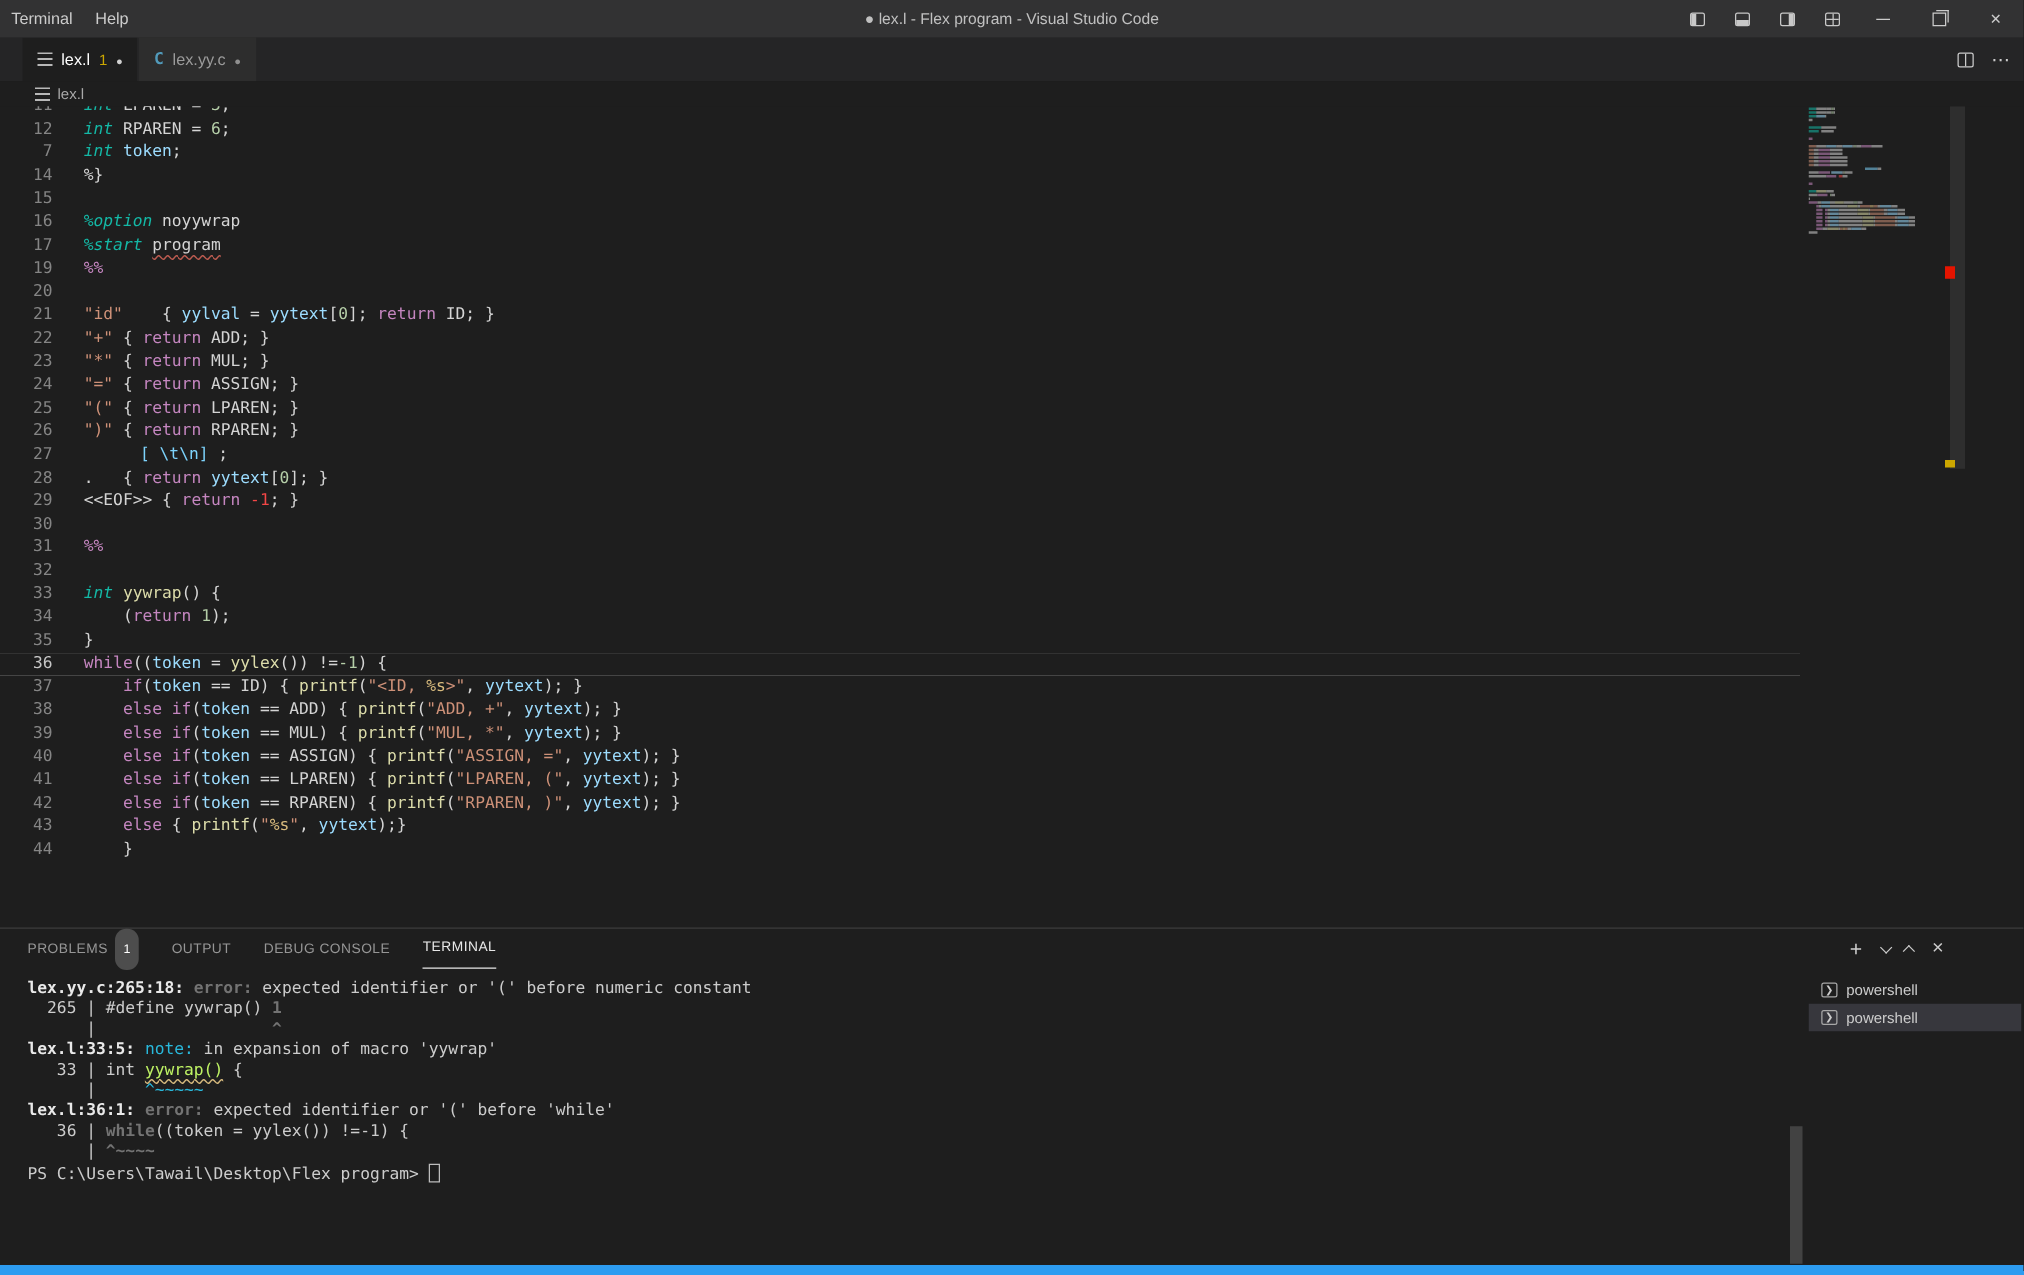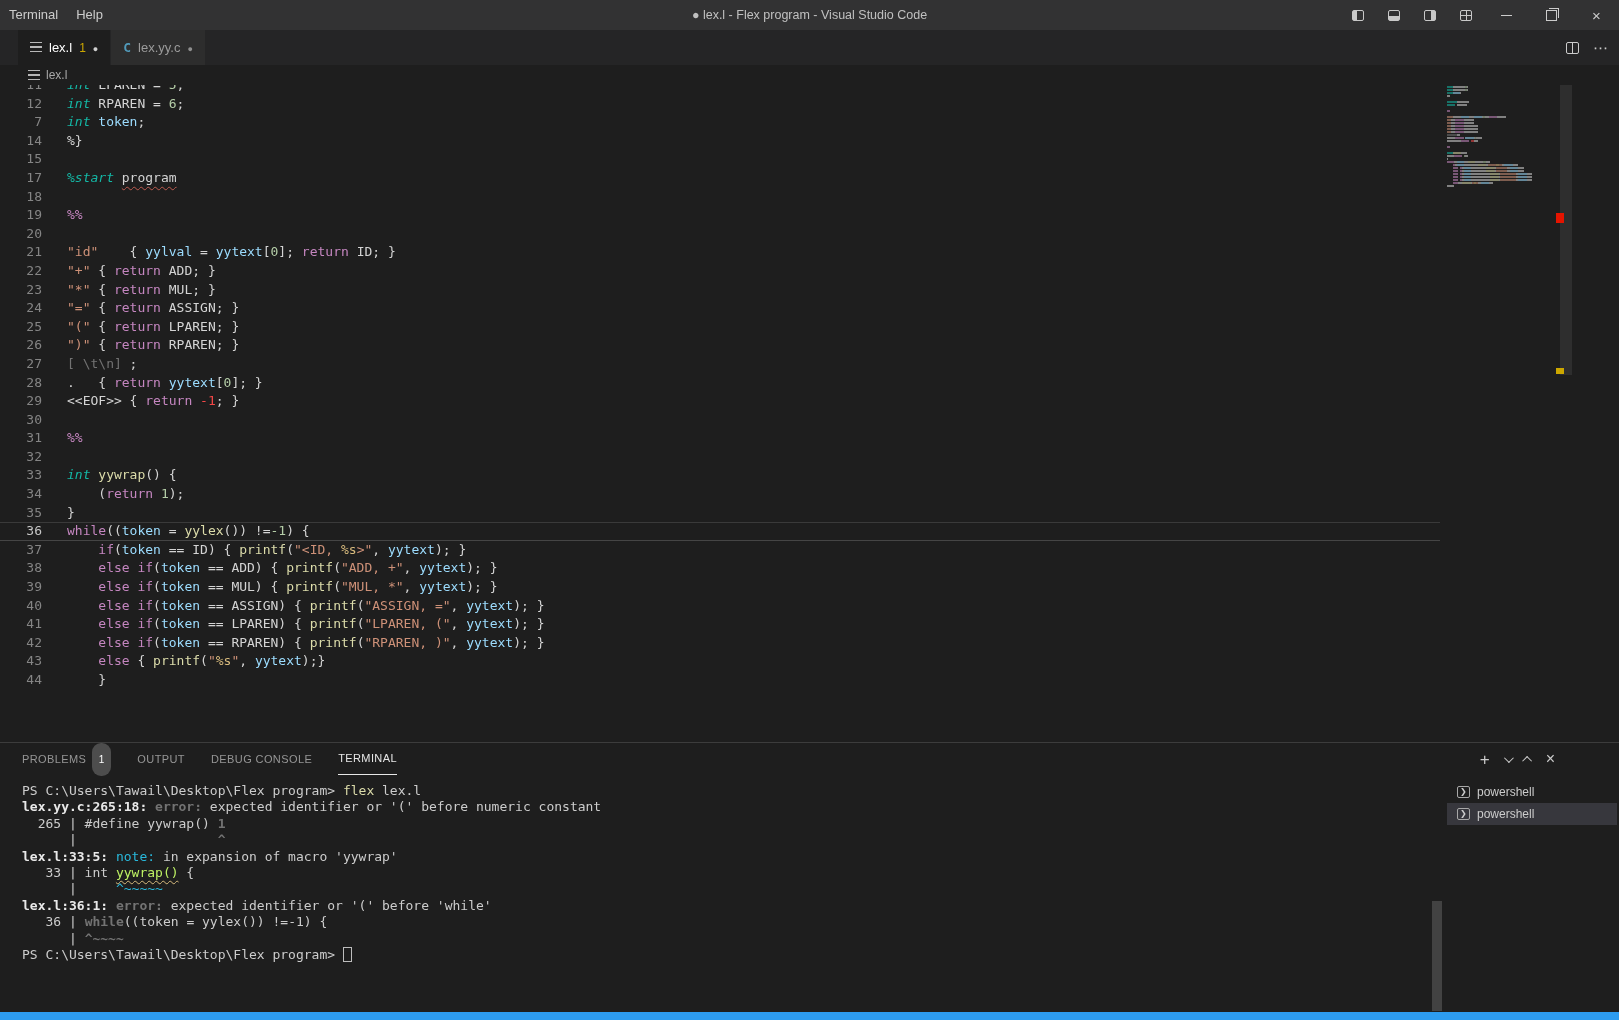--- a/index.html
+++ b/index.html
@@ -46,21 +46,21 @@
 
   
   .editor{position:absolute;top:85px;left:0;width:100%;height:657px;overflow:hidden;background:#1e1e1e;}
   .editor-lines{width:1440px;margin-top:-9px;font-family:"DejaVu Sans Mono",monospace;font-size:13px;}
   .code-line{height:18.6px;line-height:18.6px;white-space:pre;}
   .code-line.current{box-shadow:inset 0 -1px 0 #454545, inset 0 1px 0 #3a3a3a;}
   .ln{display:inline-block;width:42px;text-align:right;color:#858585;margin-right:25px;}
   .code-line.current .ln{color:#c6c6c6;}
 
   .tk-kw{color:#14b8a6;font-style:italic;} .tk-ctl{color:#c586c0;} .tk-str{color:#ce9178;} .tk-fn{color:#dcdcaa;}
-  .tk-var{color:#9cdcfe;} .tk-num{color:#b5cea8;} .tk-re{color:#737373;} .tk-esc{color:#d7ba7d;}
+  .tk-var{color:#9cdcfe;} .tk-num{color:#b5cea8;} .tk-re{color:#7dd3fc;margin-left:45px;} .tk-esc{color:#d7ba7d;}
   .tk-pln{color:#d4d4d4;} .tk-red{color:#f44747;}
   .tk-sq{color:#d4d4d4;text-decoration:underline wavy #bd5b50;text-decoration-thickness:1px;text-underline-offset:4px;}
 
   
   .minimap{position:absolute;left:1447px;top:1px;width:108px;}
   .mm-row{height:3px;line-height:0;white-space:nowrap;font-size:0;}
   .mm-seg{display:inline-block;height:2px;background:currentColor;opacity:.55;vertical-align:top;}
   .ed-scroll{position:absolute;left:1560px;top:0;width:12px;height:290px;background:rgba(121,121,121,0.18);}
   .marker-error{position:absolute;left:1556px;top:128px;width:8px;height:10px;background:#e51400;}
   .marker-warn{position:absolute;left:1556px;top:283px;width:8px;height:6px;background:#cca700;}
@@ -151,22 +151,22 @@
     <span>lex.l</span>
   </div>
 
   <div class="editor">
     <div class="editor-lines">
         <div class="code-line"><span class="ln">11</span><span class="tk-kw">int </span><span class="tk-pln">LPAREN</span><span class="tk-pln"> = </span><span class="tk-num">5</span><span class="tk-pln">;</span></div>
         <div class="code-line"><span class="ln">12</span><span class="tk-kw">int </span><span class="tk-pln">RPAREN</span><span class="tk-pln"> = </span><span class="tk-num">6</span><span class="tk-pln">;</span></div>
         <div class="code-line"><span class="ln">7</span><span class="tk-kw">int </span><span class="tk-var">token</span><span class="tk-pln">;</span></div>
         <div class="code-line"><span class="ln">14</span><span class="tk-pln">%}</span></div>
         <div class="code-line"><span class="ln">15</span></div>
+        <div class="code-line"><span class="ln">16</span><span class="tk-kw">%option</span><span class="tk-pln"> noyywrap</span></div>
         <div class="code-line"><span class="ln">17</span><span class="tk-kw">%start</span><span class="tk-pln"> </span><span class="tk-sq">program</span></div>
-        <div class="code-line"><span class="ln">18</span></div>
         <div class="code-line"><span class="ln">19</span><span class="tk-ctl">%%</span></div>
         <div class="code-line"><span class="ln">20</span></div>
         <div class="code-line"><span class="ln">21</span><span class="tk-str">"id"</span><span class="tk-pln">    { </span><span class="tk-var">yylval</span><span class="tk-pln"> = </span><span class="tk-var">yytext</span><span class="tk-pln">[</span><span class="tk-num">0</span><span class="tk-pln">]; </span><span class="tk-ctl">return</span><span class="tk-pln"> ID; }</span></div>
         <div class="code-line"><span class="ln">22</span><span class="tk-str">"+"</span><span class="tk-pln"> { </span><span class="tk-ctl">return</span><span class="tk-pln"> ADD; }</span></div>
         <div class="code-line"><span class="ln">23</span><span class="tk-str">"*"</span><span class="tk-pln"> { </span><span class="tk-ctl">return</span><span class="tk-pln"> MUL; }</span></div>
         <div class="code-line"><span class="ln">24</span><span class="tk-str">"="</span><span class="tk-pln"> { </span><span class="tk-ctl">return</span><span class="tk-pln"> ASSIGN; }</span></div>
         <div class="code-line"><span class="ln">25</span><span class="tk-str">"("</span><span class="tk-pln"> { </span><span class="tk-ctl">return</span><span class="tk-pln"> LPAREN; }</span></div>
         <div class="code-line"><span class="ln">26</span><span class="tk-str">")"</span><span class="tk-pln"> { </span><span class="tk-ctl">return</span><span class="tk-pln"> RPAREN; }</span></div>
         <div class="code-line"><span class="ln">27</span><span class="tk-re">[ \t\n]</span><span class="tk-pln"> ;</span></div>
         <div class="code-line"><span class="ln">28</span><span class="tk-pln">.   { </span><span class="tk-ctl">return</span><span class="tk-pln"> </span><span class="tk-var">yytext</span><span class="tk-pln">[</span><span class="tk-num">0</span><span class="tk-pln">]; }</span></div>
@@ -244,21 +244,20 @@
         <span>TERMINAL</span>
       </div>
       <div class="panel-actions">
         <span class="plus-ico">+</span>
         <span class="chev down"></span>
         <span class="chev up"></span>
         <span class="x-ico">×</span>
       </div>
     </div>
     <div class="terminal">
-        <div class="term-line"><span class="tk-t">PS C:\Users\Tawail\Desktop\Flex program&gt; </span><span class="tk-y">flex</span><span class="tk-t"> lex.l</span></div>
         <div class="term-line"><span class="tk-b">lex.yy.c:265:18:</span><span class="tk-t"> </span><span class="tk-r">error:</span><span class="tk-t"> expected identifier or '(' before numeric constant</span></div>
         <div class="term-line"><span class="tk-t">  265 | #define yywrap() </span><span class="tk-r">1</span></div>
         <div class="term-line"><span class="tk-t">      |                  </span><span class="tk-r">^</span></div>
         <div class="term-line"><span class="tk-b">lex.l:33:5:</span><span class="tk-t"> </span><span class="tk-c">note:</span><span class="tk-t"> in expansion of macro 'yywrap'</span></div>
         <div class="term-line"><span class="tk-t">   33 | int </span><span class="tk-cu">yywrap()</span><span class="tk-t"> {</span></div>
         <div class="term-line"><span class="tk-t">      |     </span><span class="tk-c">^~~~~~</span></div>
         <div class="term-line"><span class="tk-b">lex.l:36:1:</span><span class="tk-t"> </span><span class="tk-r">error:</span><span class="tk-t"> expected identifier or '(' before 'while'</span></div>
         <div class="term-line"><span class="tk-t">   36 | </span><span class="tk-r">while</span><span class="tk-t">((token = yylex()) !=-1) {</span></div>
         <div class="term-line"><span class="tk-t">      | </span><span class="tk-r">^~~~~</span></div>
         <div class="term-line"><span class="tk-t">PS C:\Users\Tawail\Desktop\Flex program&gt; </span><span class="tk-cursor"></span></div>

